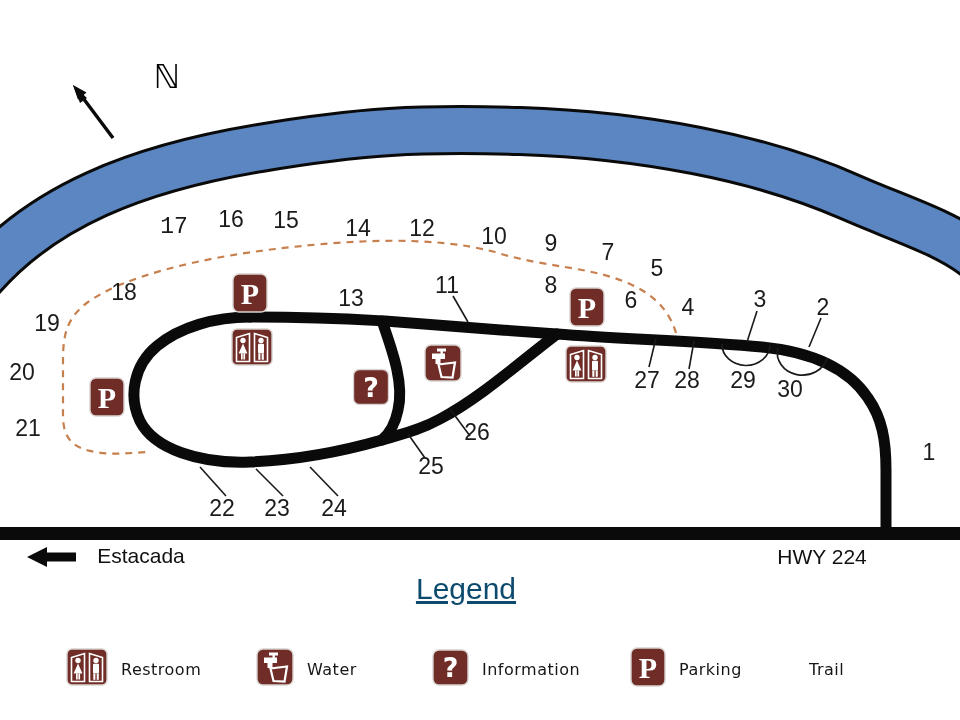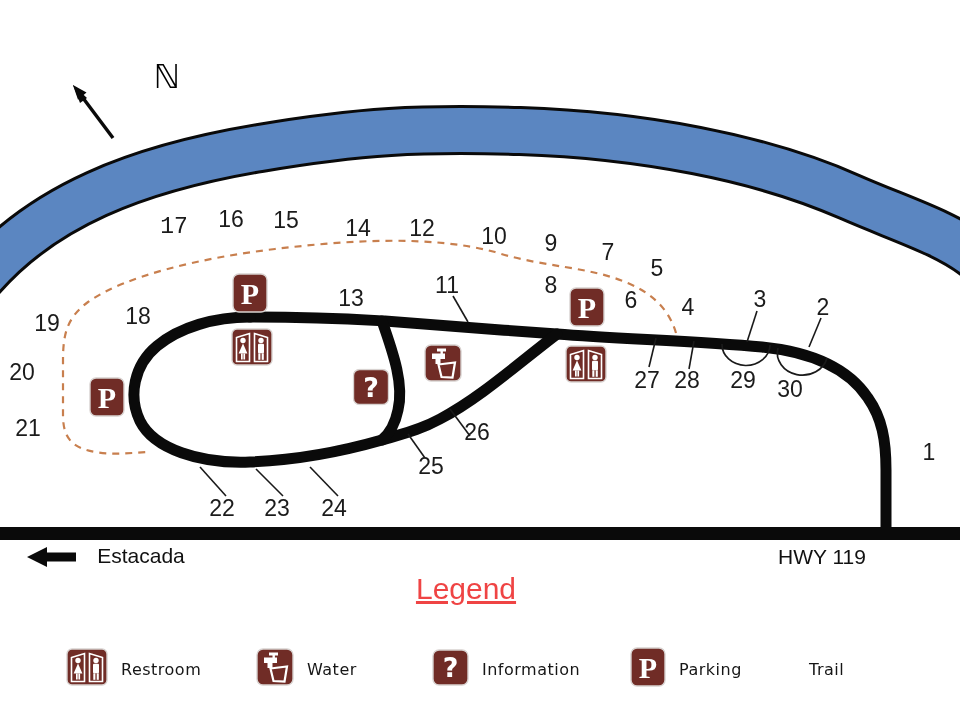--- a/index.html
+++ b/index.html
@@ -9,21 +9,21 @@
   }
   svg.map-gfx { position:absolute; left:0; top:0; }
   .abs { position:absolute; transform:translate(-50%,-50%); white-space:nowrap; }
   .title { font-size:45px; font-weight:bold; letter-spacing:-1px; color:#000; }
   .north-label { font-size:33px; color:#000; font-family:"DejaVu Sans", sans-serif; }
   .river-label { font-size:29px; font-weight:bold; color:#ffffff; }
   .road-label { font-size:21px; color:#111; }
   .site-label { position:absolute; transform:translate(-50%,-50%); font-size:23px; color:#1b1b1b; }
   .facility { position:absolute; transform:translate(-50%,-50%); }
   .facility svg { display:block; }
-  .legend-title { font-size:30px; color:#ef4444; text-decoration:underline; }
+  .legend-title { font-size:30px; color:#0c4a6e; text-decoration:underline; }
   .legend-item { position:absolute; display:flex; align-items:center; height:40px; }
   .legend-item .licon { flex:0 0 auto; }
   .legend-item .llabel {
     margin-left:13px; font-family:"DejaVu Sans", sans-serif;
     font-size:16px; color:#161616; letter-spacing:0.5px;
   }
   .trail-dash { width:54px; height:0; border-top:2px dashed #c87f4e; }
 </style>
 </head>
 <body>
@@ -76,21 +76,21 @@
 
     <polygon fill="#0a0a0a" points="27,557 47,547 47,552.5 76,552.5 76,561.5 47,561.5 47,567"></polygon>
   </svg>
 
 
   <div class="abs north-label" style="left:167px; top:76px;">ℕ</div>
 
 
   <div class="abs road-label" style="left:141px; top:556px;">Estacada</div>
 
-  <div class="abs road-label" style="left:822px; top:557px;">HWY 119</div>
+  <div class="abs road-label" style="left:822px; top:557px;">HWY 224</div>
 
   <div class="abs legend-title" style="left:466px; top:589px;">Legend</div>
 
   <div id="sites-layer">
       <span class="site-label" style="left: 929px; top: 452px;">1</span>
       <span class="site-label" style="left: 823px; top: 307px;">2</span>
       <span class="site-label" style="left: 760px; top: 299px;">3</span>
       <span class="site-label" style="left: 688px; top: 307px;">4</span>
       <span class="site-label" style="left: 657px; top: 268px;">5</span>
       <span class="site-label" style="left: 631px; top: 300px;">6</span>
@@ -98,21 +98,21 @@
       <span class="site-label" style="left: 551px; top: 285px;">8</span>
       <span class="site-label" style="left: 551px; top: 243px;">9</span>
       <span class="site-label" style="left: 494px; top: 236px;">10</span>
       <span class="site-label" style="left: 447px; top: 285px;">11</span>
       <span class="site-label" style="left: 422px; top: 228px;">12</span>
       <span class="site-label" style="left: 351px; top: 286px; margin-top: 12px;">13</span>
       <span class="site-label" style="left: 358px; top: 228px;">14</span>
       <span class="site-label" style="left: 286px; top: 220px;">15</span>
       <span class="site-label" style="left: 231px; top: 219px;">16</span>
       <span class="site-label" style="left: 174px; top: 227px; font-family: Liberation Mono, monospace;">17</span>
-      <span class="site-label" style="left: 138px; top: 292px; margin-top: 24px;">18</span>
+      <span class="site-label" style="left: 124px; top: 292px;">18</span>
       <span class="site-label" style="left: 47px; top: 323px;">19</span>
       <span class="site-label" style="left: 22px; top: 372px;">20</span>
       <span class="site-label" style="left: 28px; top: 428px;">21</span>
       <span class="site-label" style="left: 222px; top: 508px;">22</span>
       <span class="site-label" style="left: 277px; top: 508px;">23</span>
       <span class="site-label" style="left: 334px; top: 508px;">24</span>
       <span class="site-label" style="left: 431px; top: 466px;">25</span>
       <span class="site-label" style="left: 477px; top: 432px;">26</span>
       <span class="site-label" style="left: 647px; top: 380px;">27</span>
       <span class="site-label" style="left: 687px; top: 380px;">28</span>

